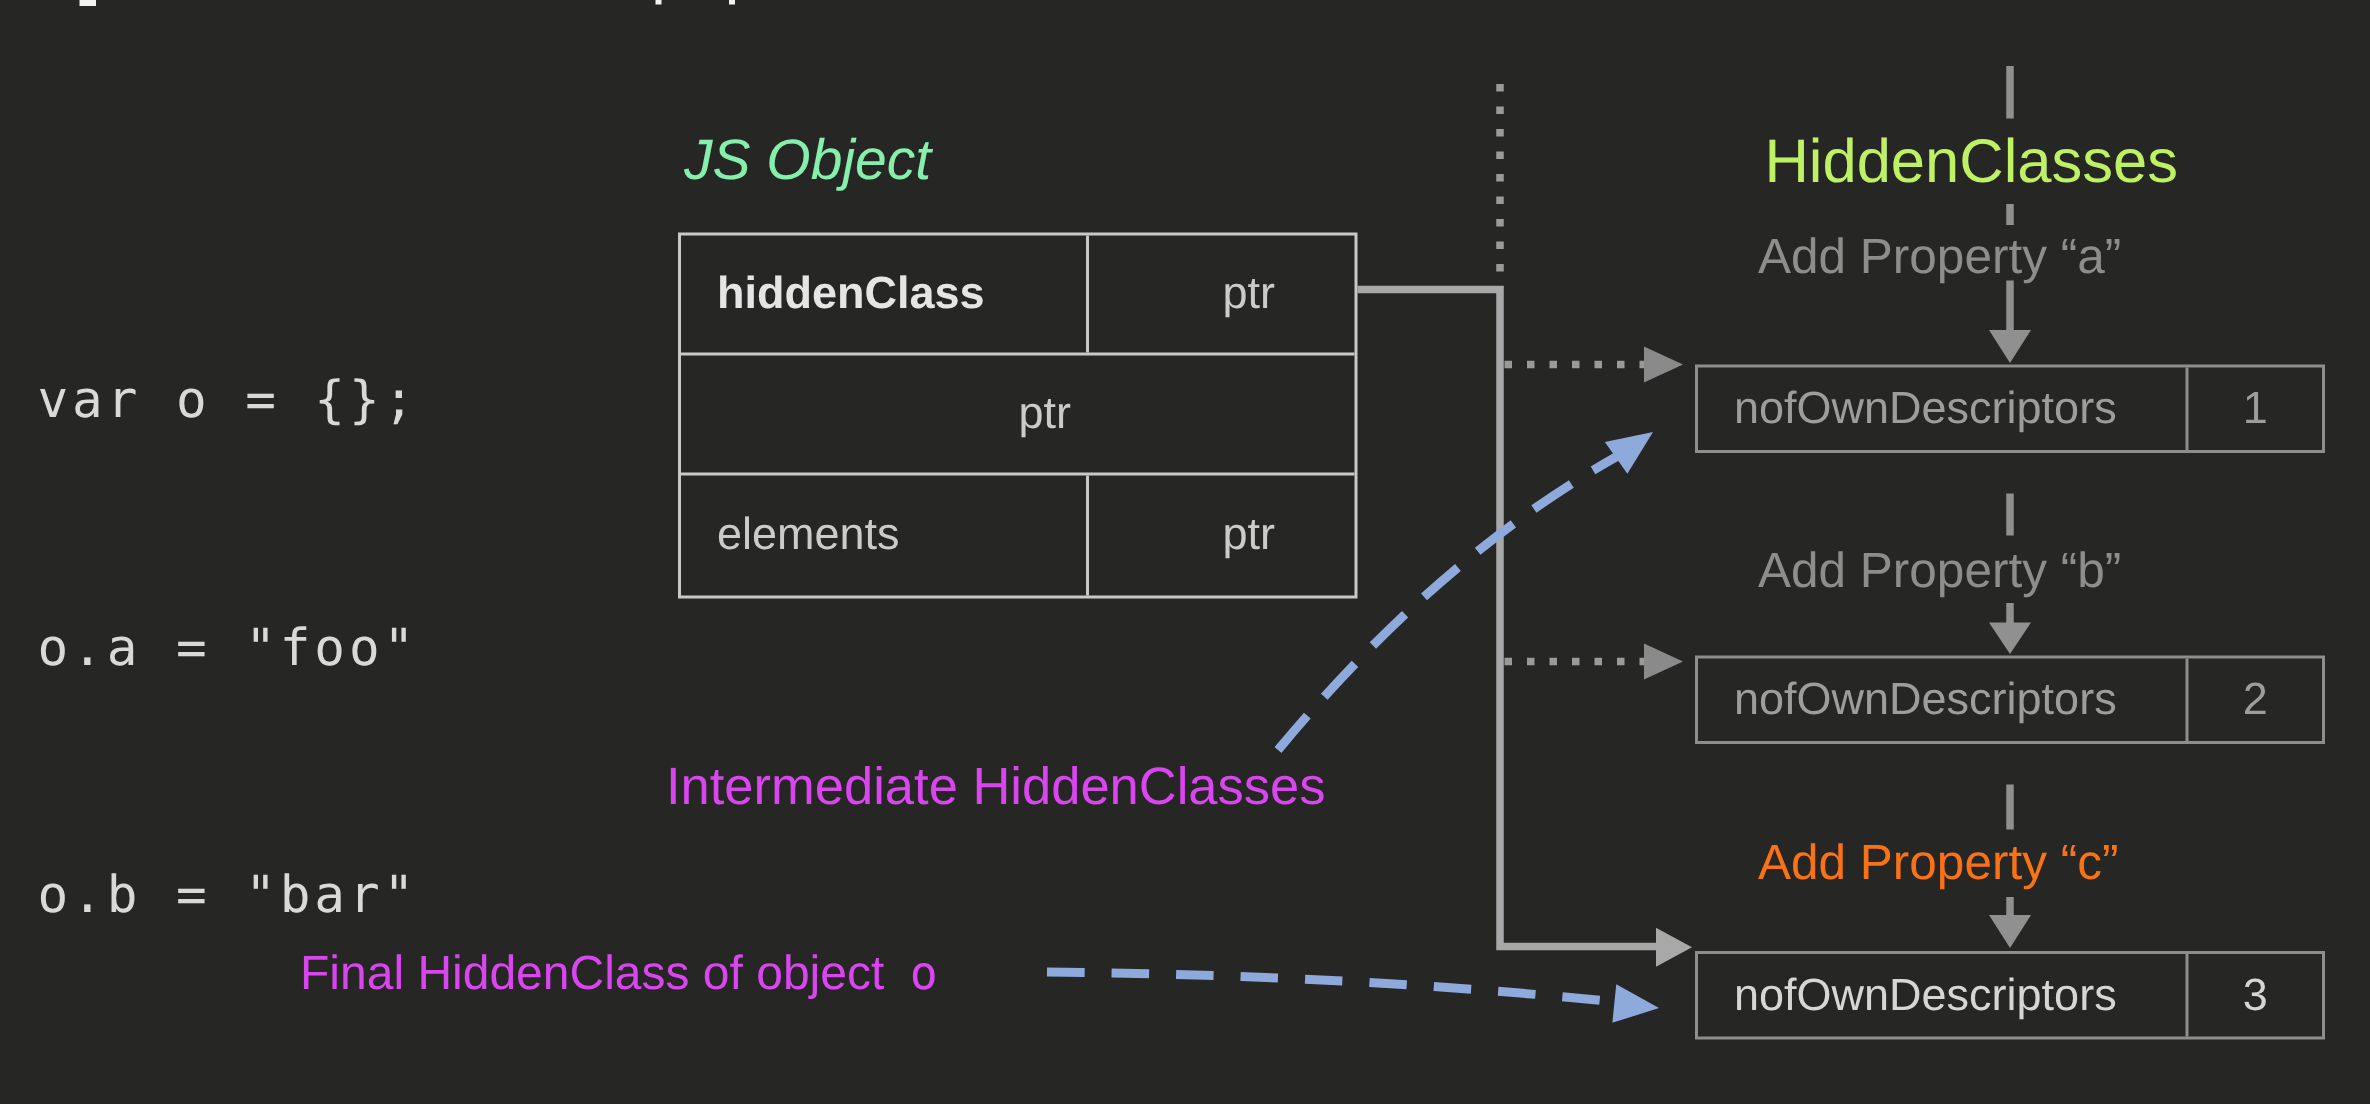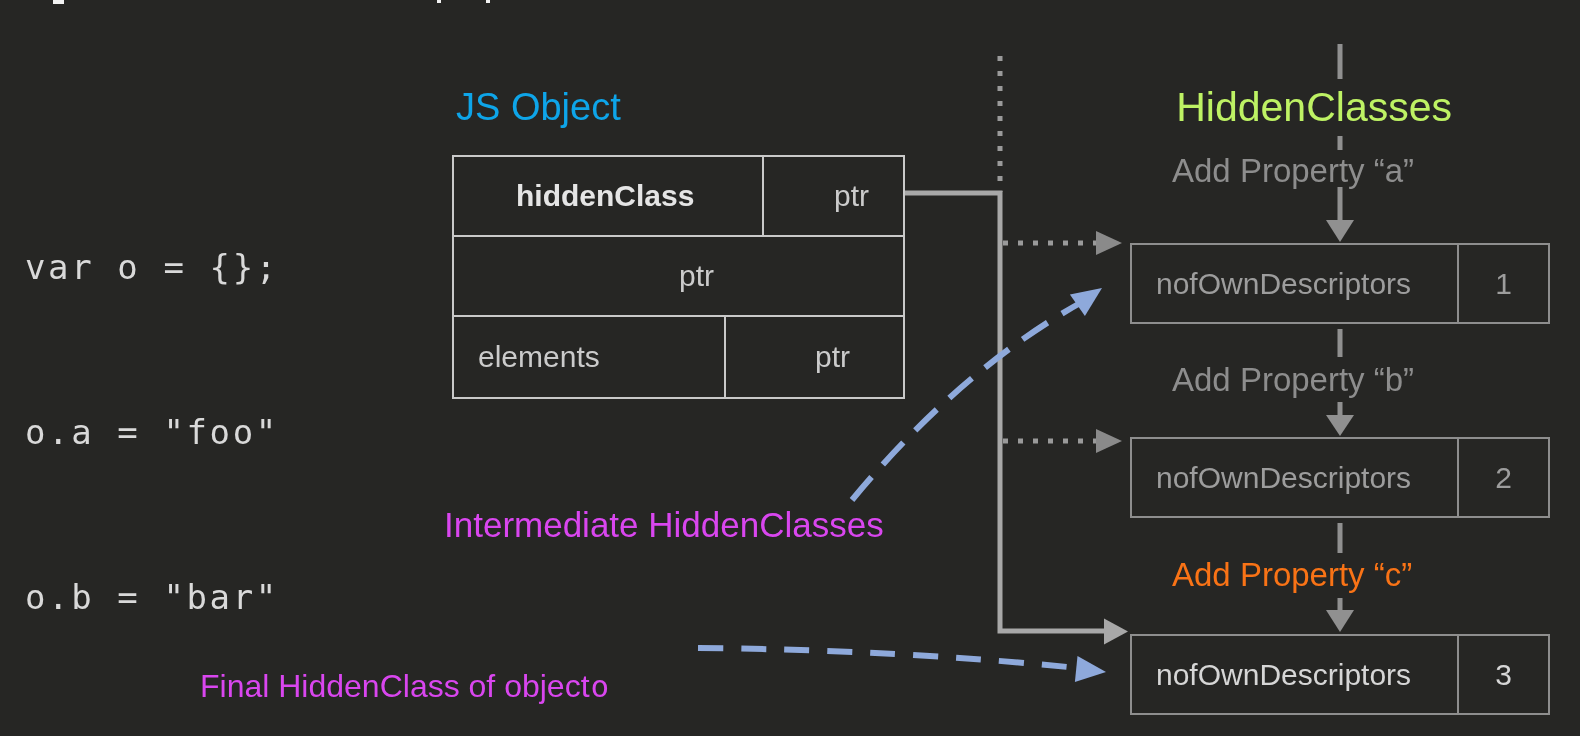--- a/index.html
+++ b/index.html
@@ -28,39 +28,40 @@
     letter-spacing: 2.6px;
     color: #d9d9d9;
     white-space: pre;
   }
 
   
   .js-title {
     position: absolute;
     left: 456px; top: 86px;
     font-size: 38px;
-    color: #0ea5e9;
+    color: #86efac;
+    font-style: italic;
   }
   .js-table {
     position: absolute;
     left: 452px; top: 155px;
     width: 453px;
     border: 2px solid #c9c9c9;
   }
   .js-row { display: flex; height: 80px; border-bottom: 2px solid #c9c9c9; }
   .js-row:last-child { border-bottom: none; }
   .js-field {
     width: 272px;
     border-right: 2px solid #c9c9c9;
     display: flex; align-items: center;
     padding-left: 24px;
     font-size: 30px;
     color: #cbcbcb;
   }
-  .js-row.bold .js-field { font-weight: bold; color: #e5e5e5; margin-left: 38px; }
+  .js-row.bold .js-field { font-weight: bold; color: #e5e5e5; }
   .js-value {
     flex: 1;
     display: flex; align-items: center; justify-content: center;
     font-size: 30px;
     color: #cbcbcb;
     margin-left: 36px;
   }
 
   
   .hc-title {
@@ -79,21 +80,21 @@
     color: #8d8d8d;
   }
   .trans-label.bright { color: #f97316; }
   .label-a { top: 152px; }
   .label-b { top: 361px; }
   .label-c { top: 556px; }
 
   .hc-box {
     position: absolute;
     left: 1130px;
-    width: 420px; height: 81px;
+    width: 420px; height: 59px;
     border: 2px solid #8e8e8e;
     display: flex;
   }
   .box-1 { top: 243px; }
   .box-2 { top: 437px; }
   .box-3 { top: 634px; }
   .hc-field {
     width: 327px;
     border-right: 2px solid #8e8e8e;
     display: flex; align-items: center;
@@ -107,21 +108,21 @@
     font-size: 30px;
     color: #9d9d9d;
   }
   .hc-box.bright .hc-field, .hc-box.bright .hc-value { color: #d6d6d6; }
 
   
   .blue-label { position: absolute; color: #d946ef; }
   .intermediate-label { left: 444px; top: 505px; font-size: 35px; }
   .final-label {
     left: 200px; top: 630px; font-size: 32px;
-    display: flex; align-items: baseline; gap: 1px; margin-top: 38px;
+    display: flex; align-items: baseline; gap: 17px;
   }
   .final-label .obj-var { font-family: "DejaVu Sans Mono", monospace; font-size: 31px; }
 
   
   .overlay {
     position: absolute;
     left: 0; top: 0;
     width: 1580px; height: 736px;
     pointer-events: none;
   }

